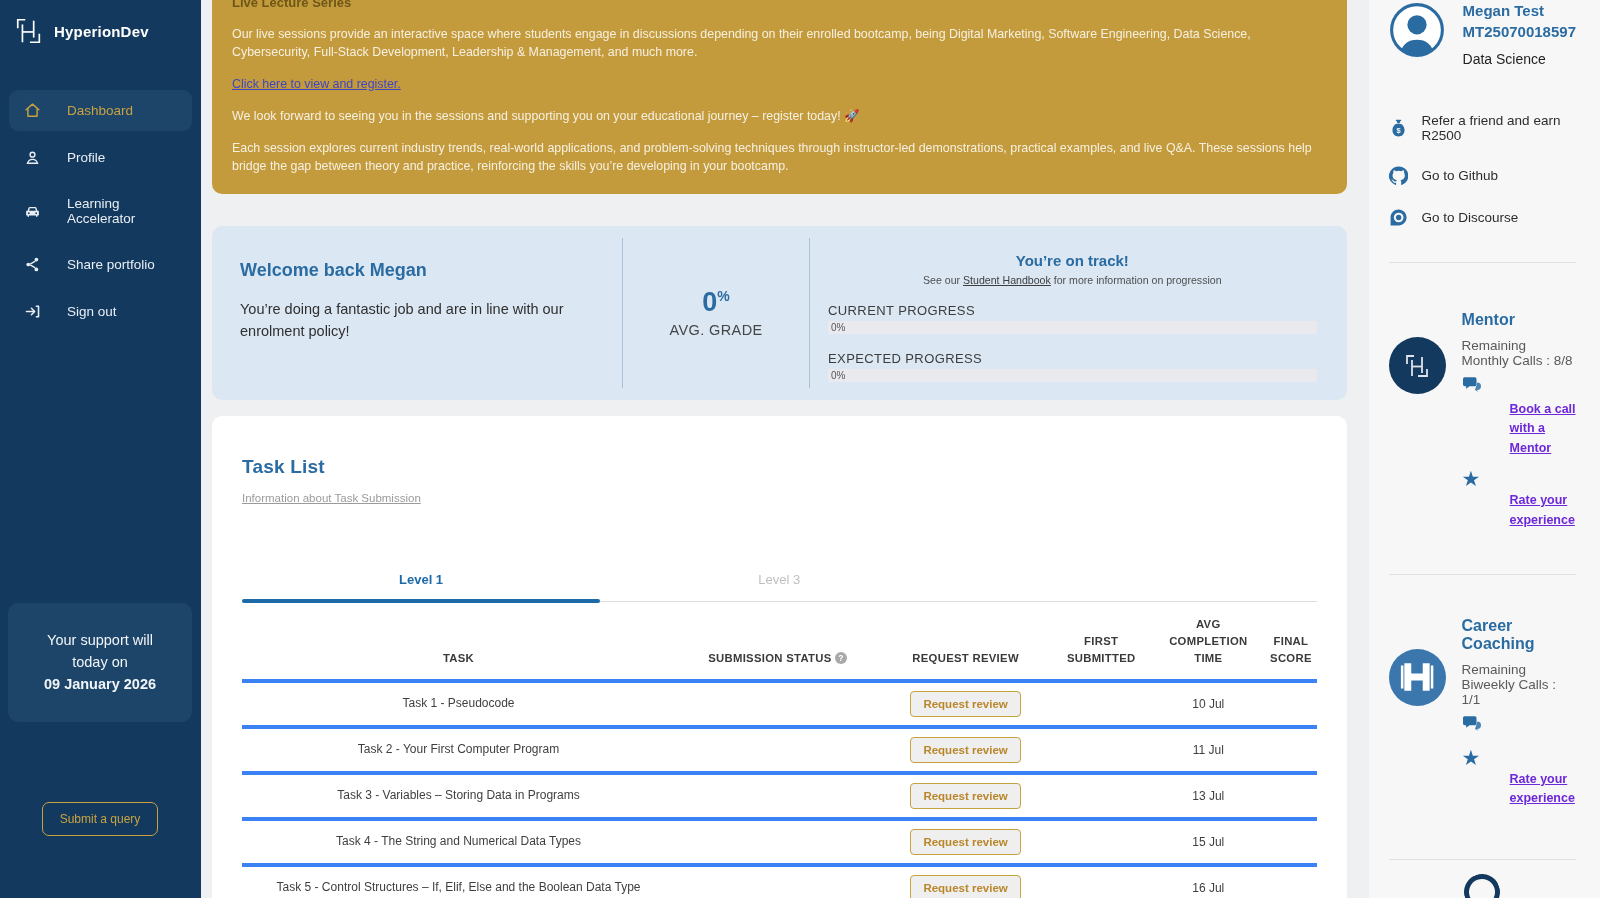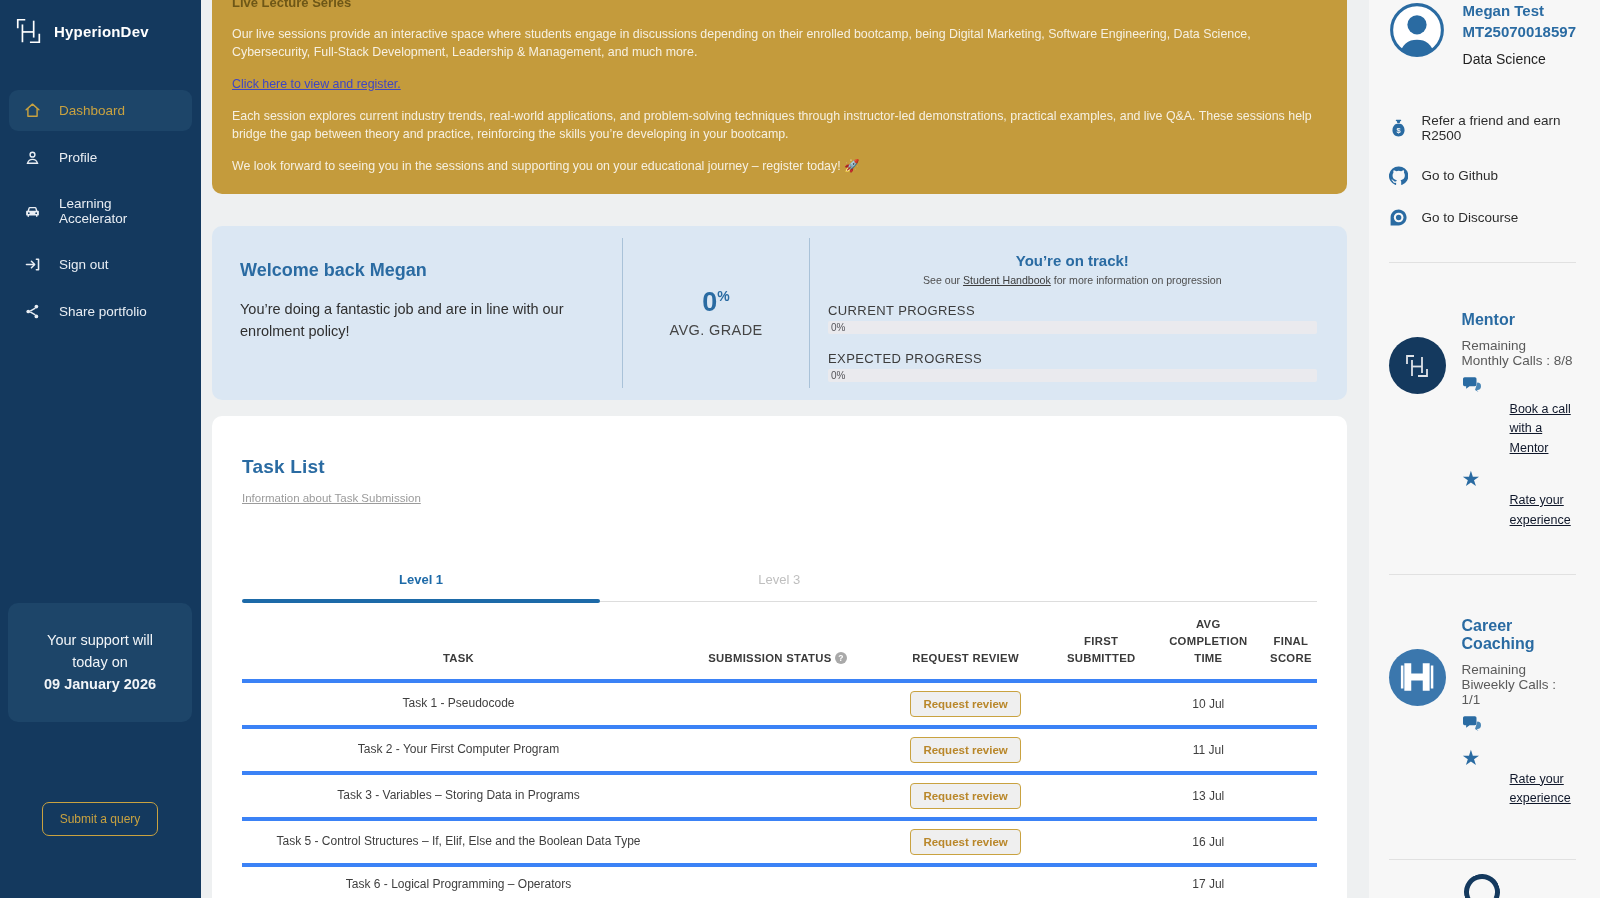--- a/index.html
+++ b/index.html
@@ -5,21 +5,21 @@
   * { margin:0; padding:0; box-sizing:border-box; }
   html,body { width:1600px; height:898px; overflow:hidden; }
   body { font-family:"Liberation Sans", sans-serif; background:#eef0f1; display:flex; }
 
   
   .sidebar { width:201px; flex-shrink:0; background:#14395e; position:relative; color:#e9eef4; }
   .logo-row { display:flex; align-items:center; gap:10px; padding:16px 14px; }
   .logo-row svg { width:30px; height:30px; }
   .brand { font-size:15px; font-weight:600; color:#ffffff; letter-spacing:.2px; }
   .nav { margin-top:28px; }
-  .nav-item { display:flex; align-items:center; gap:18px; margin:6px 9px; padding:12px 15px;
+  .nav-item { display:flex; align-items:center; gap:26px; margin:6px 9px; padding:12px 15px;
               border-radius:9px; font-size:13.5px; color:#e9eef4; cursor:pointer; }
   .nav-item svg { width:17px; height:17px; flex-shrink:0; }
   .nav-item.active { background:#1d4569; color:#c9a240; }
   .support-box { position:absolute; top:603px; left:8px; width:184px; background:#1d4569;
                  border-radius:10px; padding:27px 12px; text-align:center; font-size:14.5px;
                  line-height:1.5; color:#f2f5f8; }
   .support-box b { display:block; font-weight:700; }
   .query-btn { position:absolute; top:802px; left:42px; width:116px; height:34px;
                background:transparent; border:1.6px solid #c9a240; border-radius:7px;
                color:#c9a240; font-size:12px; font-family:inherit; cursor:pointer; }
@@ -88,21 +88,21 @@
            color:#2c2c2c; cursor:pointer; }
   .qlink svg { width:19px; height:19px; flex-shrink:0; }
   .rdiv { border-top:1px solid #e1e1e1; }
   .coach { display:flex; gap:16px; }
   .coach-avatar { width:57px; height:57px; border-radius:50%; flex-shrink:0;
                   display:flex; align-items:center; justify-content:center; }
   .coach-info h3 { font-size:16px; color:#2a6ba2; }
   .coach-calls { font-size:13.5px; color:#5a5a5a; margin-top:9px; }
   .chat-ic { margin-top:8px; }
   .chat-ic svg { width:20px; height:18px; }
-  .coach-link { display:block; font-size:12.5px; font-weight:400; color:#0f172a;
+  .coach-link { display:block; font-size:12.5px; font-weight:700; color:#6d28d9;
                 text-decoration:underline; margin-top:2px; line-height:1.55; cursor:pointer;padding-left:48px; }
   .star { font-size:21px; color:#2a6ba2; margin-top:10px; line-height:1; }
   .leader { text-align:center; }
   .spinner { width:36px; height:36px; margin:14px auto 0; border-radius:50%;
              border:5px solid #14395e; border-bottom-color:transparent; transform:rotate(-20deg); }
   .leader-txt { font-size:14px; color:#2e2e2e; margin-top:16px; }
 </style>
 </head>
 <body>
 
@@ -132,53 +132,53 @@
       </svg>
       <span>Profile</span>
     </div>
     <div class="nav-item">
       <svg viewBox="0 0 24 24" fill="#e9eef4">
         <path d="M5 11l1.4-4.2A2 2 0 0 1 8.3 5.5h7.4a2 2 0 0 1 1.9 1.3L19 11h1a1 1 0 0 1 1 1v4.5a1 1 0 0 1-1 1h-1v1.3a1 1 0 0 1-2 0V17.5H7v1.3a1 1 0 0 1-2 0V17.5H4a1 1 0 0 1-1-1V12a1 1 0 0 1 1-1h1zm2.2 0h9.6l-1-3.5H8.2L7.2 11zM6.8 15.5a1.2 1.2 0 1 0 0-2.4 1.2 1.2 0 0 0 0 2.4zm10.4 0a1.2 1.2 0 1 0 0-2.4 1.2 1.2 0 0 0 0 2.4z"></path>
       </svg>
       <span>Learning Accelerator</span>
     </div>
     <div class="nav-item">
-      <svg viewBox="0 0 24 24" fill="none" stroke="#e9eef4" stroke-width="2.2" stroke-linecap="round" stroke-linejoin="round">
-        <path d="M3.5 12h11"></path>
-          <path d="M10.5 7.5 L15 12 L10.5 16.5"></path>
-          <path d="M17.5 4.5h3v15h-3"></path>
-      </svg>
-      <span>Sign out</span>
-    </div>
-    <div class="nav-item">
       <svg viewBox="0 0 24 24" fill="#e9eef4">
         <circle cx="17.5" cy="5" r="2.6"></circle>
           <circle cx="6" cy="12" r="2.6"></circle>
           <circle cx="17.5" cy="19" r="2.6"></circle>
         <path d="M7.5 10.8l8-4.4 1 1.8-8 4.4zM7.5 13.2l8 4.4 1-1.8-8-4.4z"></path>
       </svg>
       <span>Share portfolio</span>
     </div>
+    <div class="nav-item">
+      <svg viewBox="0 0 24 24" fill="none" stroke="#e9eef4" stroke-width="2.2" stroke-linecap="round" stroke-linejoin="round">
+        <path d="M3.5 12h11"></path>
+          <path d="M10.5 7.5 L15 12 L10.5 16.5"></path>
+          <path d="M17.5 4.5h3v15h-3"></path>
+      </svg>
+      <span>Sign out</span>
+    </div>
   </nav>
   <div class="support-box">
     <span>Your support will</span><br>
     <span>today on</span>
     <b>09 January 2026</b>
   </div>
   <button class="query-btn">Submit a query</button>
 </aside>
 
 <main class="main">
 
   <section class="banner">
     <div class="banner-title">Live Lecture Series</div>
     <p>Our live sessions provide an interactive space where students engage in discussions depending on their enrolled bootcamp, being Digital Marketing, Software Engineering, Data Science, Cybersecurity, Full-Stack Development, Leadership &amp; Management, and much more.</p>
     <p><a>Click here to view and register.</a></p>
+    <p>We look forward to seeing you in the sessions and supporting you on your educational journey – register today! 🚀</p>
     <p>Each session explores current industry trends, real-world applications, and problem-solving techniques through instructor-led demonstrations, practical examples, and live Q&amp;A. These sessions help bridge the gap between theory and practice, reinforcing the skills you’re developing in your bootcamp.</p>
-    <p>We look forward to seeing you in the sessions and supporting you on your educational journey – register today! 🚀</p>
   </section>
 
   <section class="welcome">
     <div class="w-col1">
       <h2>Welcome back Megan</h2>
       <div class="msg">You’re doing a fantastic job and are in line with our enrolment policy!</div>
     </div>
     <div class="w-div"></div>
     <div class="w-col2">
       <div class="grade-num">
@@ -241,20 +241,28 @@
           <td></td>
           <td>11 Jul</td>
           <td></td>
         </tr>
         <tr>
           <td class="t-name">Task 3 - Variables – Storing Data in Programs</td>
           <td></td>
           <td><button class="rr-btn">Request review</button></td>
           <td></td>
           <td>13 Jul</td>
+          <td></td>
+        </tr>
+        <tr>
+          <td class="t-name">Task 4 - The String and Numerical Data Types</td>
+          <td></td>
+          <td><button class="rr-btn">Request review</button></td>
+          <td></td>
+          <td>15 Jul</td>
           <td></td>
         </tr>
         <tr>
           <td class="t-name">Task 5 - Control Structures – If, Elif, Else and the Boolean Data Type</td>
           <td></td>
           <td><button class="rr-btn">Request review</button></td>
           <td></td>
           <td>16 Jul</td>
           <td></td>
         </tr>

